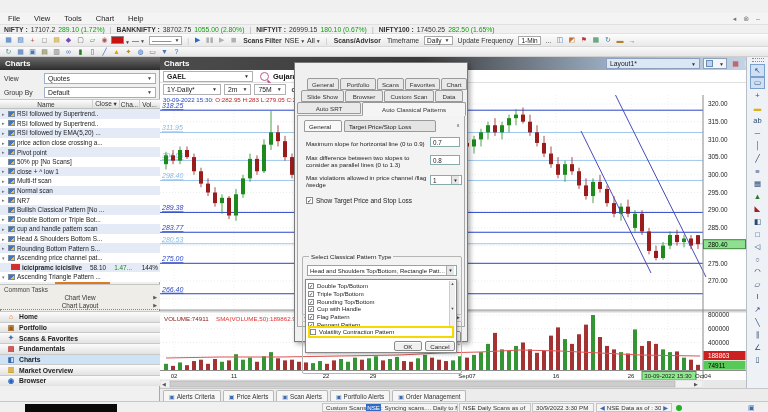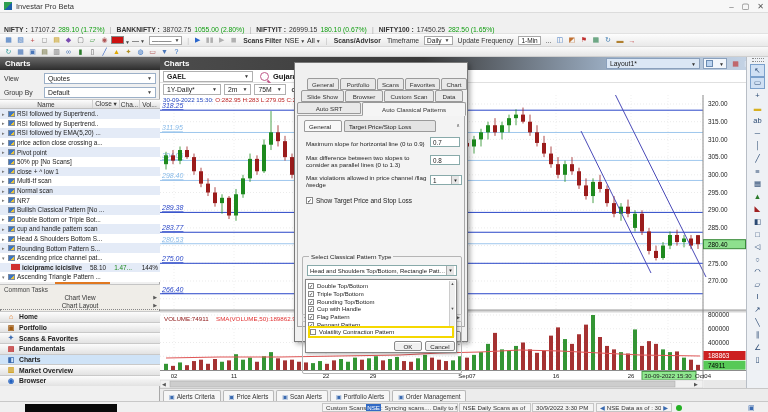--- a/index.html
+++ b/index.html
@@ -129,30 +129,33 @@
 #dlghscroll{position:absolute;left:4px;top:198px;width:160px;height:8px;background:#f0f0f0;border:1px solid #c5c5c5;}
 #dlghscroll .th{position:absolute;left:8px;top:1px;width:120px;height:5px;background:#d2d2d2;border:1px solid #aaa;}
 #dlghscroll .a{position:absolute;top:0px;font-size:4.5px;color:#555;}
 .dbtn{position:absolute;top:268px;height:11px;background:#f0f0f0;border:1px solid #8a8a8a;border-radius:2px;display:flex;align-items:center;justify-content:center;font-size:6.4px;box-shadow:inset 0 1px #fff;}
 </style>
 </head>
 <body>
 
 <div id="app">
 
-  <div id="titlebar" class="abs row">
-    <span class="logo"></span>
-    <span class="t">Investar Pro Beta</span>
-    <span class="winbtns">
-      <span>–</span>
-      <span>▢</span>
-      <span>✕</span>
-    </span>
-  </div>
-
+
+  <div id="menubar" class="abs row">
+      <span class="mi">File</span>
+      <span class="mi">View</span>
+      <span class="mi">Tools</span>
+      <span class="mi">Chart</span>
+      <span class="mi">Help</span>
+      <span class="mr">
+        <span>◂</span>
+        <span>⊗</span>
+        <span>–</span>
+      </span>
+    </div>
 
   <div id="tickerbar" class="abs row">
       <span class="row">
         <span class="nm">NIFTY :</span>
         <span class="vl">17107.2</span>
         <span class="ch">289.10 (1.72%)</span>
       </span>
       <span class="sep">|</span>
       <span class="row">
         <span class="nm">BANKNIFTY :</span>

